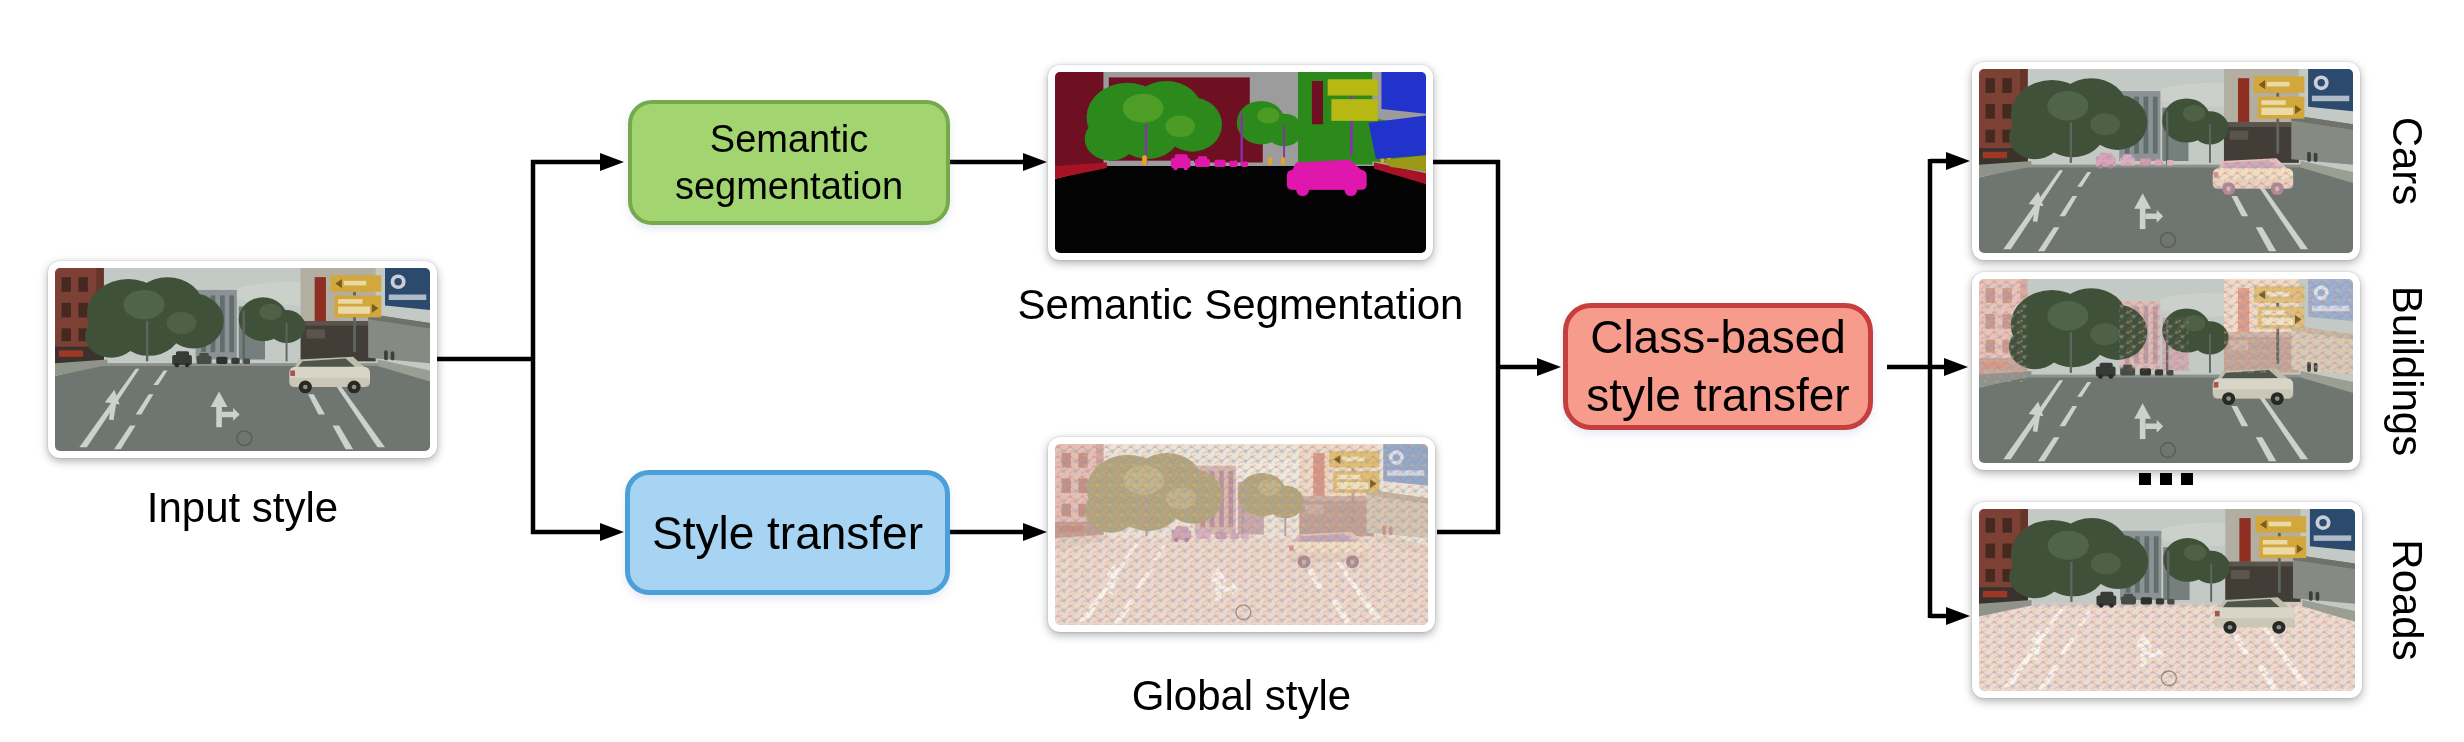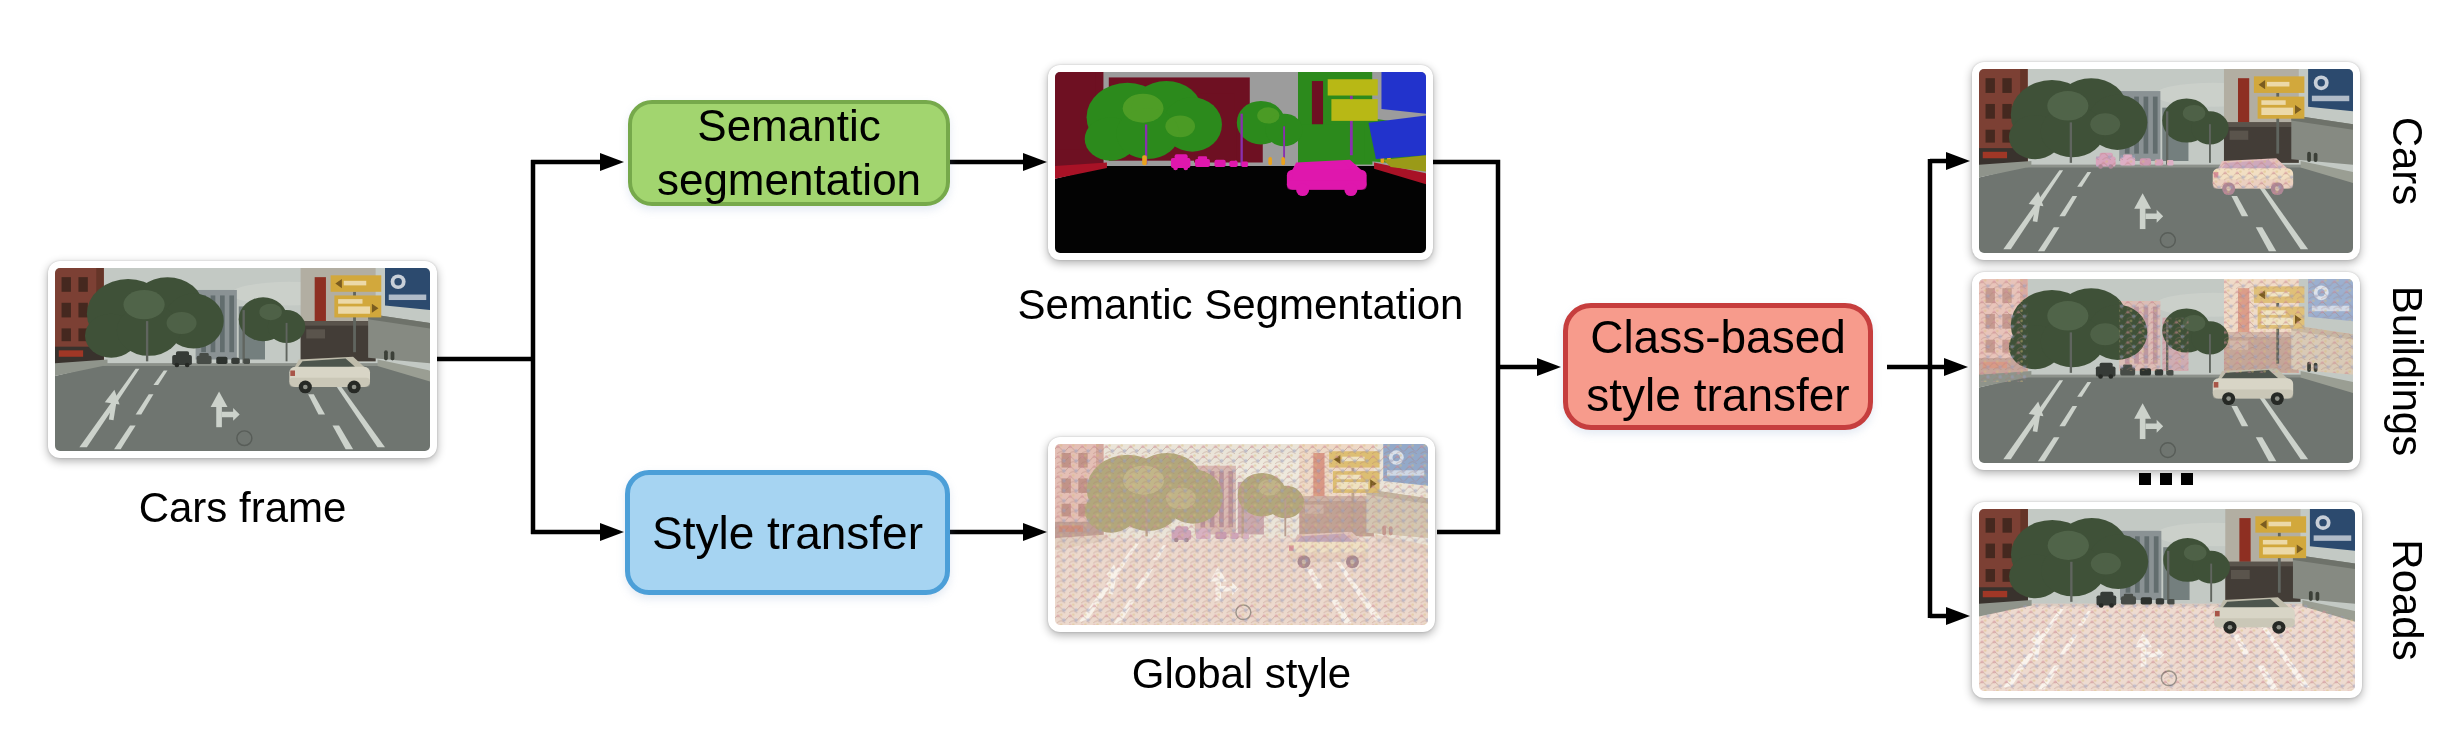--- a/index.html
+++ b/index.html
@@ -11,27 +11,27 @@
   .img-card{
     position:absolute;z-index:2;background:#ffffff;border-radius:12px;padding:7px;
     box-sizing:border-box;box-shadow:0 3px 10px rgba(0,0,0,0.32), 0 0 2px rgba(0,0,0,0.18);
   }
   .img-card svg{display:block;width:100%;height:100%;border-radius:5px;}
   .node{
     position:absolute;z-index:2;display:flex;align-items:center;justify-content:center;
     text-align:center;white-space:pre-line;box-sizing:border-box;border-style:solid;
     box-shadow:0 4px 8px rgba(130,160,200,0.22);
   }
-  #box-semseg{left:628px;top:100px;width:322px;height:106px;border-radius:24px;border-width:4px;font-size:44px;line-height:1.22;}
+  #box-semseg{left:628px;top:100px;width:322px;height:125px;border-radius:24px;border-width:4px;font-size:38px;line-height:1.22;}
   #box-style{left:625px;top:470px;width:325px;height:125px;border-radius:24px;border-width:5px;font-size:46px;}
   #box-class{left:1563px;top:303px;width:310px;height:127px;border-radius:28px;border-width:5px;font-size:46px;line-height:1.26;}
   .caption{position:absolute;z-index:2;text-align:center;font-size:42px;}
   #cap-input{left:48px;top:484px;width:389px;}
   #cap-seg{left:978px;top:281px;width:525px;}
-  #cap-global{left:1048px;top:650px;width:387px;}
+  #cap-global{left:1048px;top:672px;width:387px;}
   .rot{position:absolute;z-index:2;width:110px;display:flex;align-items:center;justify-content:center;}
   .rot span{transform:rotate(90deg);white-space:nowrap;font-size:42px;}
   #rot-cars{left:2352px;top:62px;height:198px;}
   #rot-buildings{left:2352px;top:272px;height:198px;}
   #rot-roads{left:2352px;top:502px;height:196px;}
   #img-input{left:48px;top:261px;width:389px;height:197px;}
   #img-seg{left:1048px;top:65px;width:385px;height:195px;}
   #img-global{left:1048px;top:437px;width:387px;height:195px;}
   #img-cars{left:1972px;top:62px;width:388px;height:198px;}
   #img-buildings{left:1972px;top:272px;width:388px;height:198px;}
@@ -678,21 +678,21 @@
       <rect x="358" y="91" width="4" height="10" rx="2" fill="#3c4038"></rect>
     </svg>
   </div>
 
 <div class="node" id="box-semseg" style="background-color: rgb(162, 213, 111); border-color: rgb(118, 169, 75);">Semantic
 segmentation</div>
 <div class="node" id="box-style" style="background-color: rgb(166, 212, 242); border-color: rgb(76, 159, 216);">Style transfer</div>
 <div class="node" id="box-class" style="background-color: rgb(247, 155, 140); border-color: rgb(198, 62, 62);">Class-based
 style transfer</div>
 
-<div class="caption" id="cap-input">Cars frame</div>
+<div class="caption" id="cap-input">Input style</div>
 <div class="caption" id="cap-seg">Semantic Segmentation</div>
 <div class="caption" id="cap-global">Global style</div>
 
 <div class="rot" id="rot-cars">
   <span>Cars</span>
 </div>
 <div class="rot" id="rot-buildings">
   <span>Buildings</span>
 </div>
 <div class="rot" id="rot-roads">

